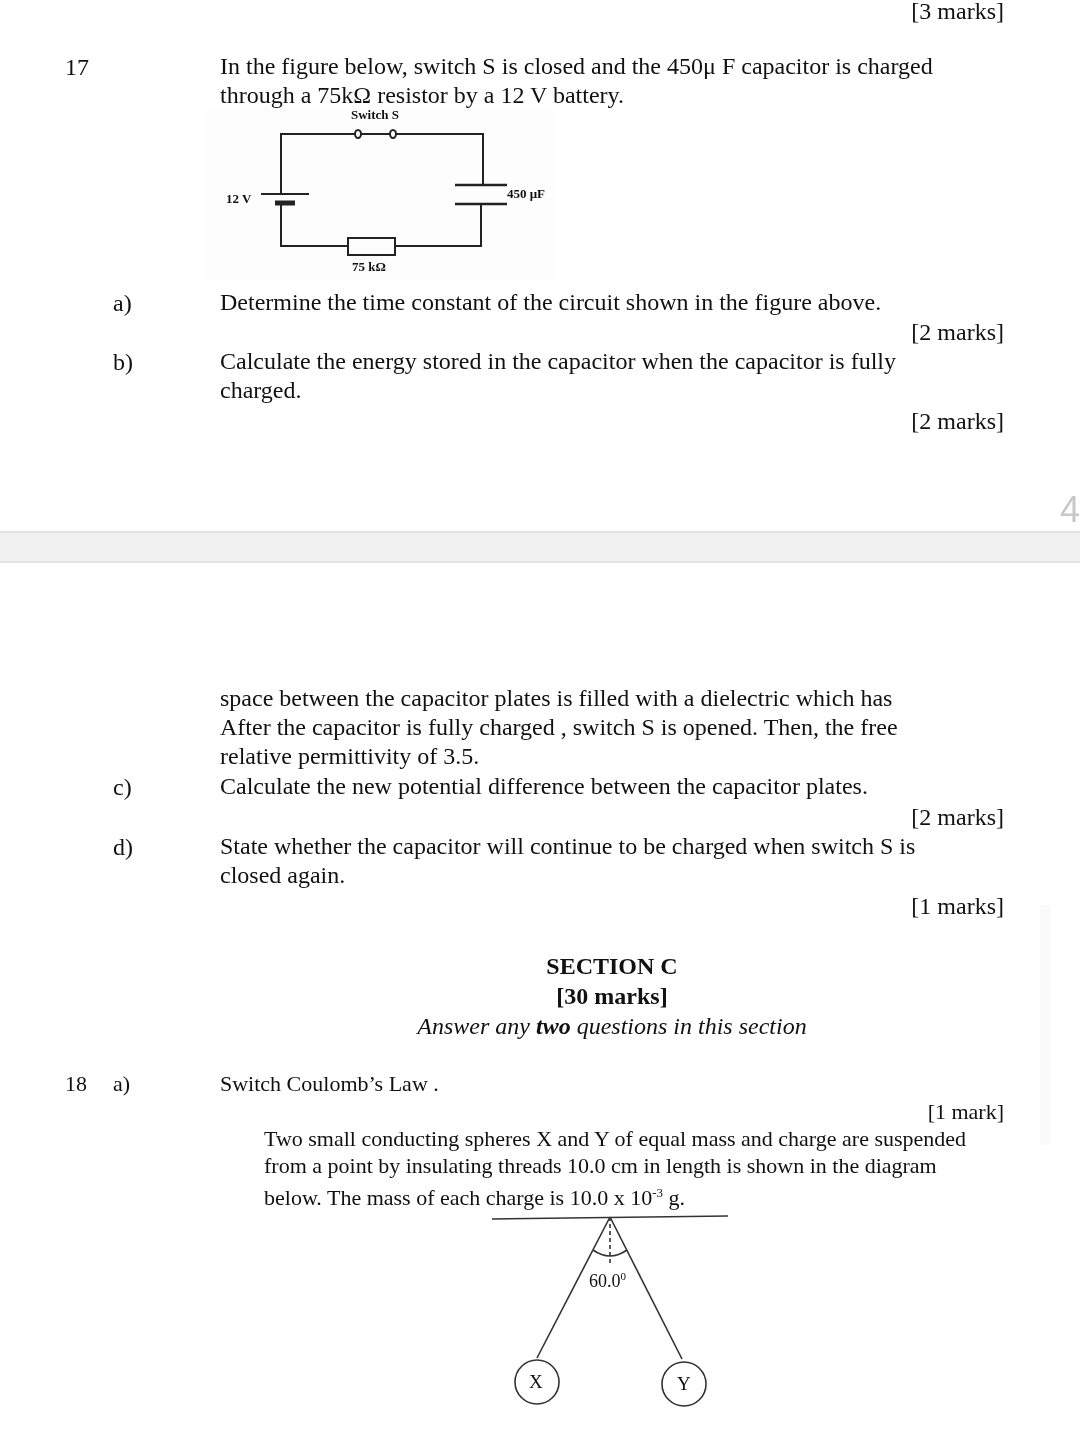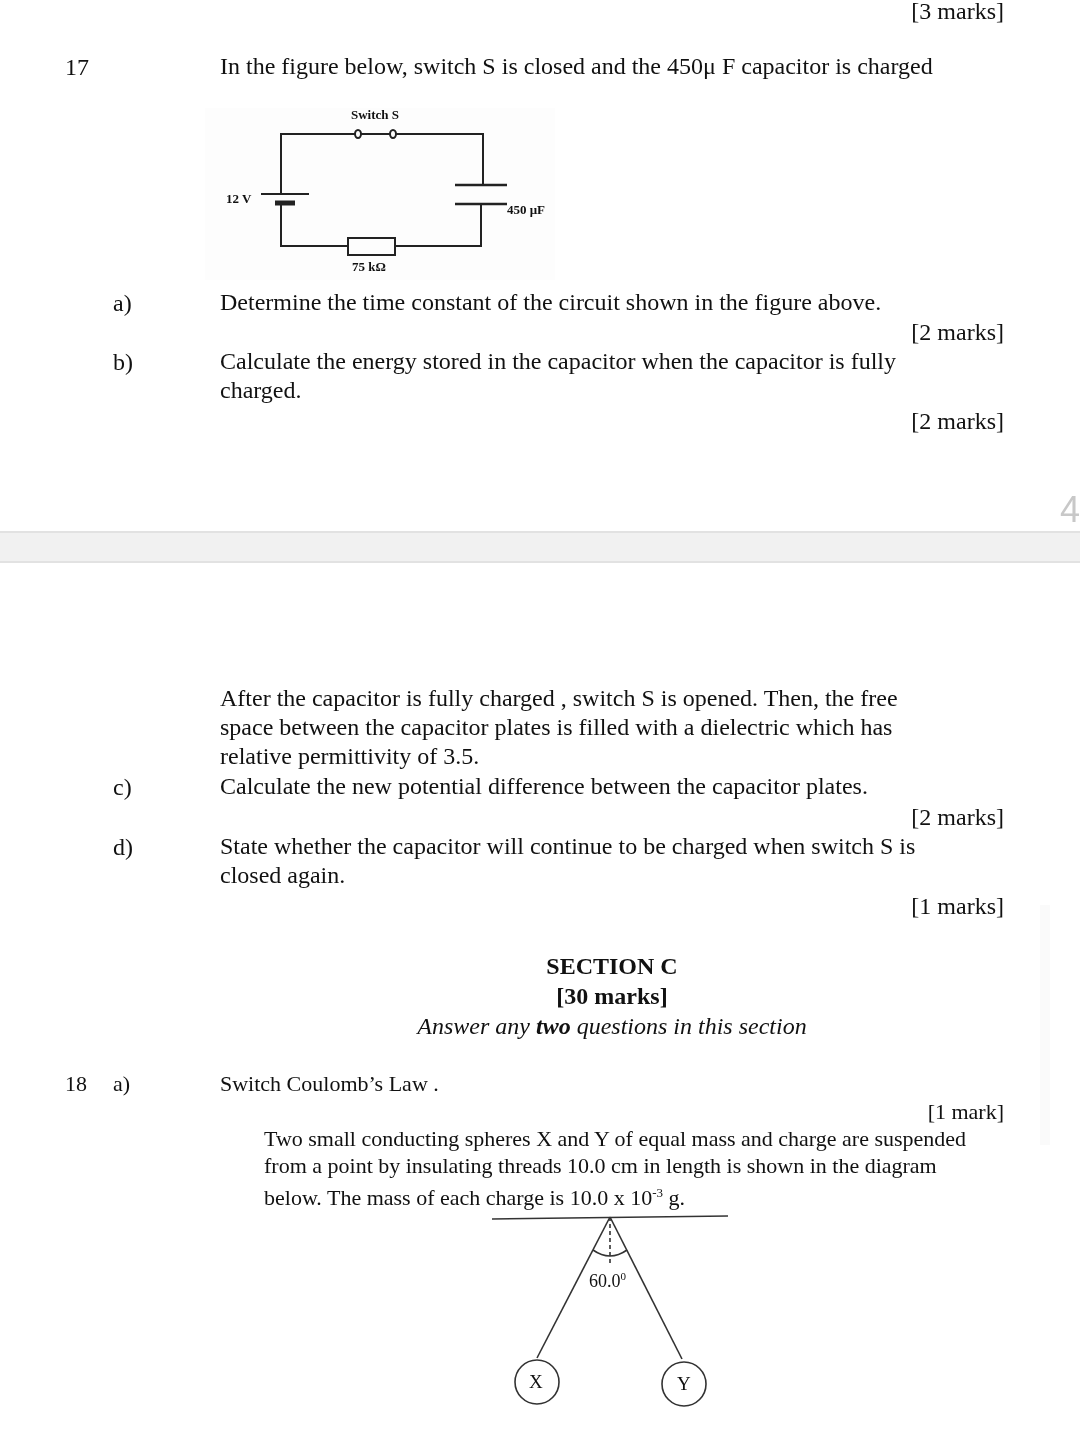--- a/index.html
+++ b/index.html
@@ -25,20 +25,21 @@
   .edge-strip { position: absolute; left: 1040px; top: 905px; width: 10px; height: 240px; background: #fafafa; }
 </style>
 </head>
 <body>
 
 <div class="marks" style="top:-4px;">[3 marks]</div>
 
 <div class="num" style="top:52px;">17</div>
 <div class="body" style="top:52px;">
   <div>In the figure below, switch S is closed and the 450μ F capacitor is charged</div>
+  <div>through a 75kΩ resistor by a 12 V battery.</div>
 </div>
 
 <div class="abs" style="left:205px; top:108px; width:350px; height:172px;">
   <svg width="350" height="172" viewBox="0 0 350 172">
     <rect x="0" y="0" width="350" height="172" fill="#fdfdfd"></rect>
     <g stroke="#222" stroke-width="2" fill="none">
 
       <polyline points="76,87 76,26 150,26"></polyline>
 
       <ellipse cx="153" cy="26" rx="3" ry="4"></ellipse>
@@ -55,41 +56,41 @@
       <rect x="143" y="130" width="47" height="17"></rect>
 
       <polyline points="143,138 76,138 76,96"></polyline>
 
       <line x1="56" y1="86" x2="104" y2="86" stroke-width="2"></line>
       <line x1="70" y1="95" x2="90" y2="95" stroke-width="5"></line>
     </g>
   </svg>
   <div class="abs" style="left:146px; top:0px; font-size:13px; font-weight:bold; line-height:14px;">Switch S</div>
   <div class="abs" style="left:21px; top:84px; font-size:13px; font-weight:bold; line-height:14px;">12 V</div>
-  <div class="abs" style="left:302px; top:79px; font-size:13px; font-weight:bold; line-height:14px;margin-top:16px;">450 μF</div>
+  <div class="abs" style="left:302px; top:79px; font-size:13px; font-weight:bold; line-height:14px;">450 μF</div>
   <div class="abs" style="left:147px; top:152px; font-size:13px; font-weight:bold; line-height:14px;">75 kΩ</div>
 </div>
 
 <div class="sub" style="top:288px;">a)</div>
 <div class="body" style="top:288px;">Determine the time constant of the circuit shown in the figure above.</div>
 <div class="marks" style="top:317px;">[2 marks]</div>
 
 <div class="sub" style="top:347px;">b)</div>
 <div class="body" style="top:347px;">
   <div>Calculate the energy stored in the capacitor when the capacitor is fully</div>
   <div>charged.</div>
 </div>
 <div class="marks" style="top:406px;">[2 marks]</div>
 
 <div class="pagenum">4</div>
 <div class="pagebreak"></div>
 
 <div class="body" style="top:684px;">
+  <div>space between the capacitor plates is filled with a dielectric which has</div>
   <div>After the capacitor is fully charged , switch S is  opened. Then, the free</div>
-  <div>space between the capacitor plates is filled with a dielectric which has</div>
   <div>relative permittivity of 3.5.</div>
 </div>
 
 <div class="sub" style="top:772px;">c)</div>
 <div class="body" style="top:772px;">Calculate the new potential difference between the capacitor plates.</div>
 <div class="marks" style="top:802px;">[2 marks]</div>
 
 <div class="sub" style="top:832px;">d)</div>
 <div class="body" style="top:832px;">
   <div>State whether the capacitor will continue to be charged when switch S is</div>

